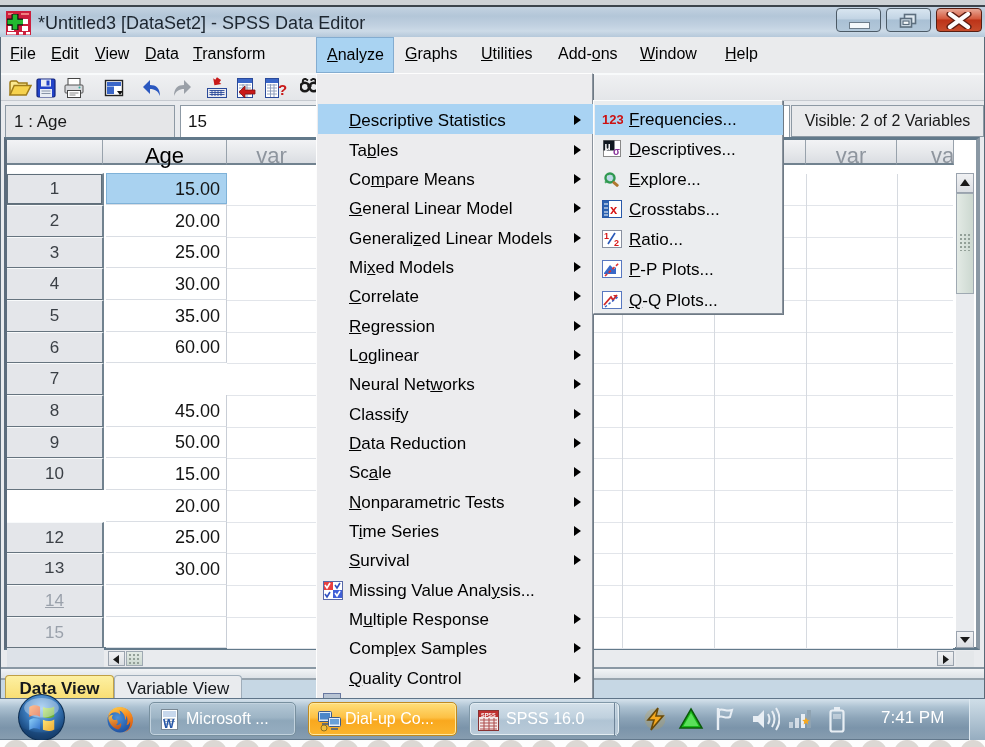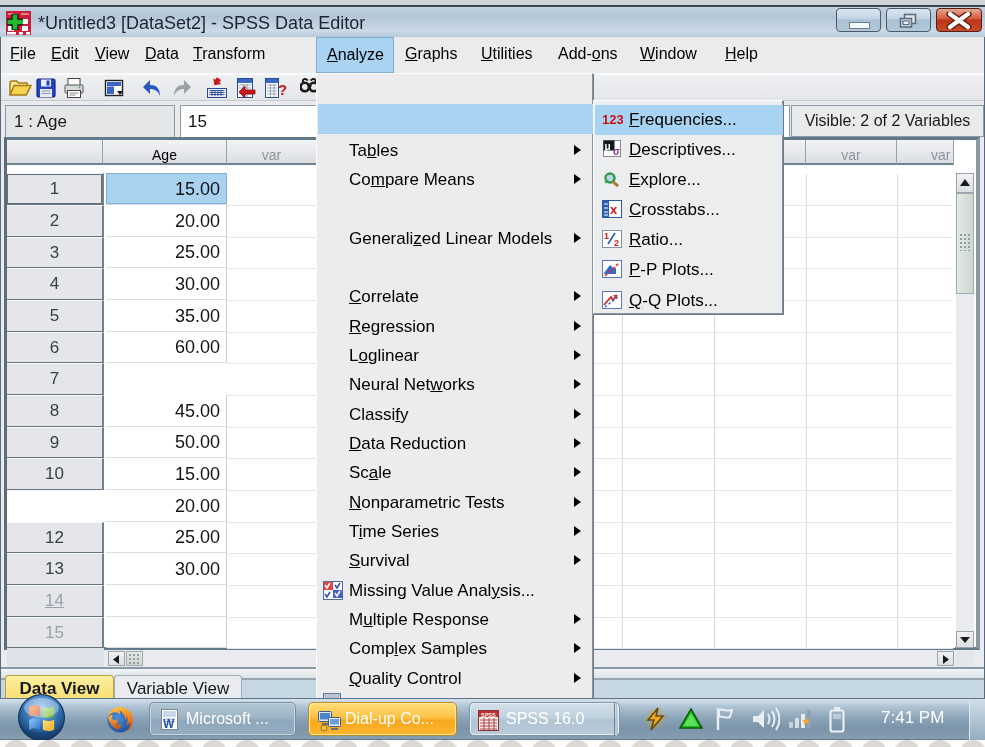--- a/index.html
+++ b/index.html
@@ -20,21 +20,21 @@
 #mi-an{background:#a9d3f2;height:36px;width:78px;padding:0 0 0 10px;border:1px solid rgba(100,140,180,0.55)}
 
 #toolbar{position:absolute;left:1px;top:75px;width:983px;height:26px;background:linear-gradient(#eff0f2,#e4e6e9);border-bottom:1px solid #c6cad0}
 
 #cellref{position:absolute;left:1px;top:101px;width:983px;height:36px;background:#e9ebee}
 #cr1{position:absolute;left:4px;top:4px;width:170px;height:33px;background:#e5e6e8;border:1px solid #8d99a4;font-size:17px;color:#1a1a1a;line-height:31px;padding-left:8px}
 #cr2{position:absolute;left:179px;top:4px;width:610px;height:33px;background:#fff;border:1px solid #8d99a4;font-size:17px;color:#111;line-height:31px;padding-left:7px}
 #crv{position:absolute;left:790px;top:4px;width:193px;height:32px;background:#e9eaec;border:1px solid #8d99a4;font-size:16px;color:#1a1a1a;line-height:30px;text-align:center}
 
 #grid{position:absolute;left:4px;top:137px;width:976px;height:513px;background:#fff;border-top:3px solid #62798a;border-left:3px solid #5c6c7c;border-right:4px solid #8a98a4;border-bottom:3px solid #62798a}
-.hcell{position:absolute;top:140px;height:25px;background:linear-gradient(#f2f3f5 0%,#e6e8eb 55%,#dadde2 100%);border-right:1px solid #98a2ac;border-bottom:2px solid #71828f;font-size:14px;text-align:center;line-height:31px;color:#000}
+.hcell{position:absolute;top:140px;height:25px;background:linear-gradient(#f2f3f5 0%,#e6e8eb 55%,#dadde2 100%);border-right:1px solid #98a2ac;border-bottom:2px solid #71828f;font-size:22px;text-align:center;line-height:31px;color:#000}
 .varh{color:#8e959e}
 .rowh{position:absolute;left:7px;width:97px;background:#e4e6ea;border-top:1px solid #f8fafb;border-bottom:1px solid #66747f;border-right:2px solid #71828f;font-size:17px;text-align:center;color:#2e3338}
 .cell{position:absolute;left:106px;width:121px;background:#fff;border-right:1px solid #c9ced6;border-bottom:1px solid #dadee4;font-size:18px;color:#141414;text-align:right;padding-right:6px}
 .gvline{position:absolute;width:1px;background:#d6dae0}
 .ghline{position:absolute;height:1px;background:#e2e5ea}
 .sbtn{position:absolute;background:#e8eaed;border:1px solid #9aa3ae;color:#000}
 
 #divider{position:absolute;left:1px;top:667px;width:983px;height:13px;background:linear-gradient(#f2f4f6,#dde2e7);border-top:2px solid #8a98a4;border-bottom:2px solid #98a4ae}
 #tabbar{position:absolute;left:1px;top:680px;width:983px;height:21px;background:#c6d7e4}
 #tab1{position:absolute;left:4px;top:-5px;width:109px;height:26px;background:linear-gradient(#fdf0a2,#f8dc6e);border:1px solid #c0a045;border-bottom:none;border-radius:4px 4px 0 0;font-size:17px;font-weight:bold;text-align:center;line-height:26px;color:#15181c}
@@ -186,21 +186,21 @@
 <div class="rowh" style="top:363px;height:32px;line-height:30px;color:#3a3f45;">7</div>
 <div class="rowh" style="top:395px;height:32px;line-height:30px;color:#3a3f45;">8</div>
 <div class="cell" style="top:395px;height:32px;line-height:32px;background:#fff">45.00</div>
 <div class="rowh" style="top:427px;height:31px;line-height:29px;color:#3a3f45;">9</div>
 <div class="cell" style="top:427px;height:31px;line-height:31px;background:#fff">50.00</div>
 <div class="rowh" style="top:458px;height:32px;line-height:30px;color:#3a3f45;">10</div>
 <div class="cell" style="top:458px;height:32px;line-height:32px;background:#fff">15.00</div>
 <div class="cell" style="top:490px;height:32px;line-height:32px;background:#fff">20.00</div>
 <div class="rowh" style="top:522px;height:31px;line-height:29px;color:#3a3f45;">12</div>
 <div class="cell" style="top:522px;height:31px;line-height:31px;background:#fff">25.00</div>
-<div class="rowh" style="top:553px;height:32px;line-height:30px;color:#3a3f45;">13</div>
+<div class="rowh" style="top:553px;height:32px;line-height:30px;color:#3a3f45;font-family:Liberation Mono, monospace;">13</div>
 <div class="cell" style="top:553px;height:32px;line-height:32px;background:#fff">30.00</div>
 <div class="rowh" style="top:585px;height:32px;line-height:30px;color:#9aa1ab;text-decoration:underline;">14</div>
 <div class="cell" style="top:585px;height:32px;line-height:32px;background:#fff"></div>
 <div class="rowh" style="top:617px;height:31px;line-height:29px;color:#9aa1ab;">15</div>
 <div class="cell" style="top:617px;height:31px;line-height:31px;background:#fff"></div>
 <div class="abs" style="left:227px;top:173px;width:89px;height:475px;background:#fff"></div>
 <div class="abs" style="left:783px;top:174px;width:172px;height:140px;background:#fff"></div>
 <div class="abs" style="left:594px;top:314px;width:361px;height:334px;background:#fff"></div>
 <div class="ghline" style="left:227px;top:205px;width:89px"></div>
 <div class="ghline" style="left:783px;top:205px;width:170px"></div>
@@ -257,30 +257,42 @@
 <div class="abs" style="left:128px;top:653px;width:13px;height:11px;background:radial-gradient(circle 1px at 2px 2px,#93a098 1px,transparent 1.5px) 0 0/4px 4px"></div>
 <div class="abs" style="left:956px;top:651px;width:18px;height:16px;background:#e4e7ea"></div>
 <div class="abs" style="left:7px;top:648px;width:97px;height:19px;background:#dde2e8"></div>
   <div id="divider"></div>
   <div id="tabbar">
     <div id="tab1">Data View</div>
     <div id="tab2">Variable View</div>
   </div>
   <div id="menu">
       <div id="m-hl"></div>
+<div class="m-item" style="top:32px">
+        <span class="t"><u>D</u>escriptive Statistics</span>
+        <div class="m-arrow"></div>
+      </div>
 <div class="m-item" style="top:62px">
         <span class="t">Ta<u>b</u>les</span>
         <div class="m-arrow"></div>
       </div>
 <div class="m-item" style="top:91px">
         <span class="t">Co<u>m</u>pare Means</span>
         <div class="m-arrow"></div>
       </div>
+<div class="m-item" style="top:120px">
+        <span class="t"><u>G</u>eneral Linear Model</span>
+        <div class="m-arrow"></div>
+      </div>
 <div class="m-item" style="top:150px">
         <span class="t">Generali<u>z</u>ed Linear Models</span>
+        <div class="m-arrow"></div>
+      </div>
+<div class="m-item" style="top:179px">
+        <span class="t">Mi<u>x</u>ed Models</span>
         <div class="m-arrow"></div>
       </div>
 <div class="m-item" style="top:208px">
         <span class="t"><u>C</u>orrelate</span>
         <div class="m-arrow"></div>
       </div>
 <div class="m-item" style="top:238px">
         <span class="t"><u>R</u>egression</span>
         <div class="m-arrow"></div>
       </div>

